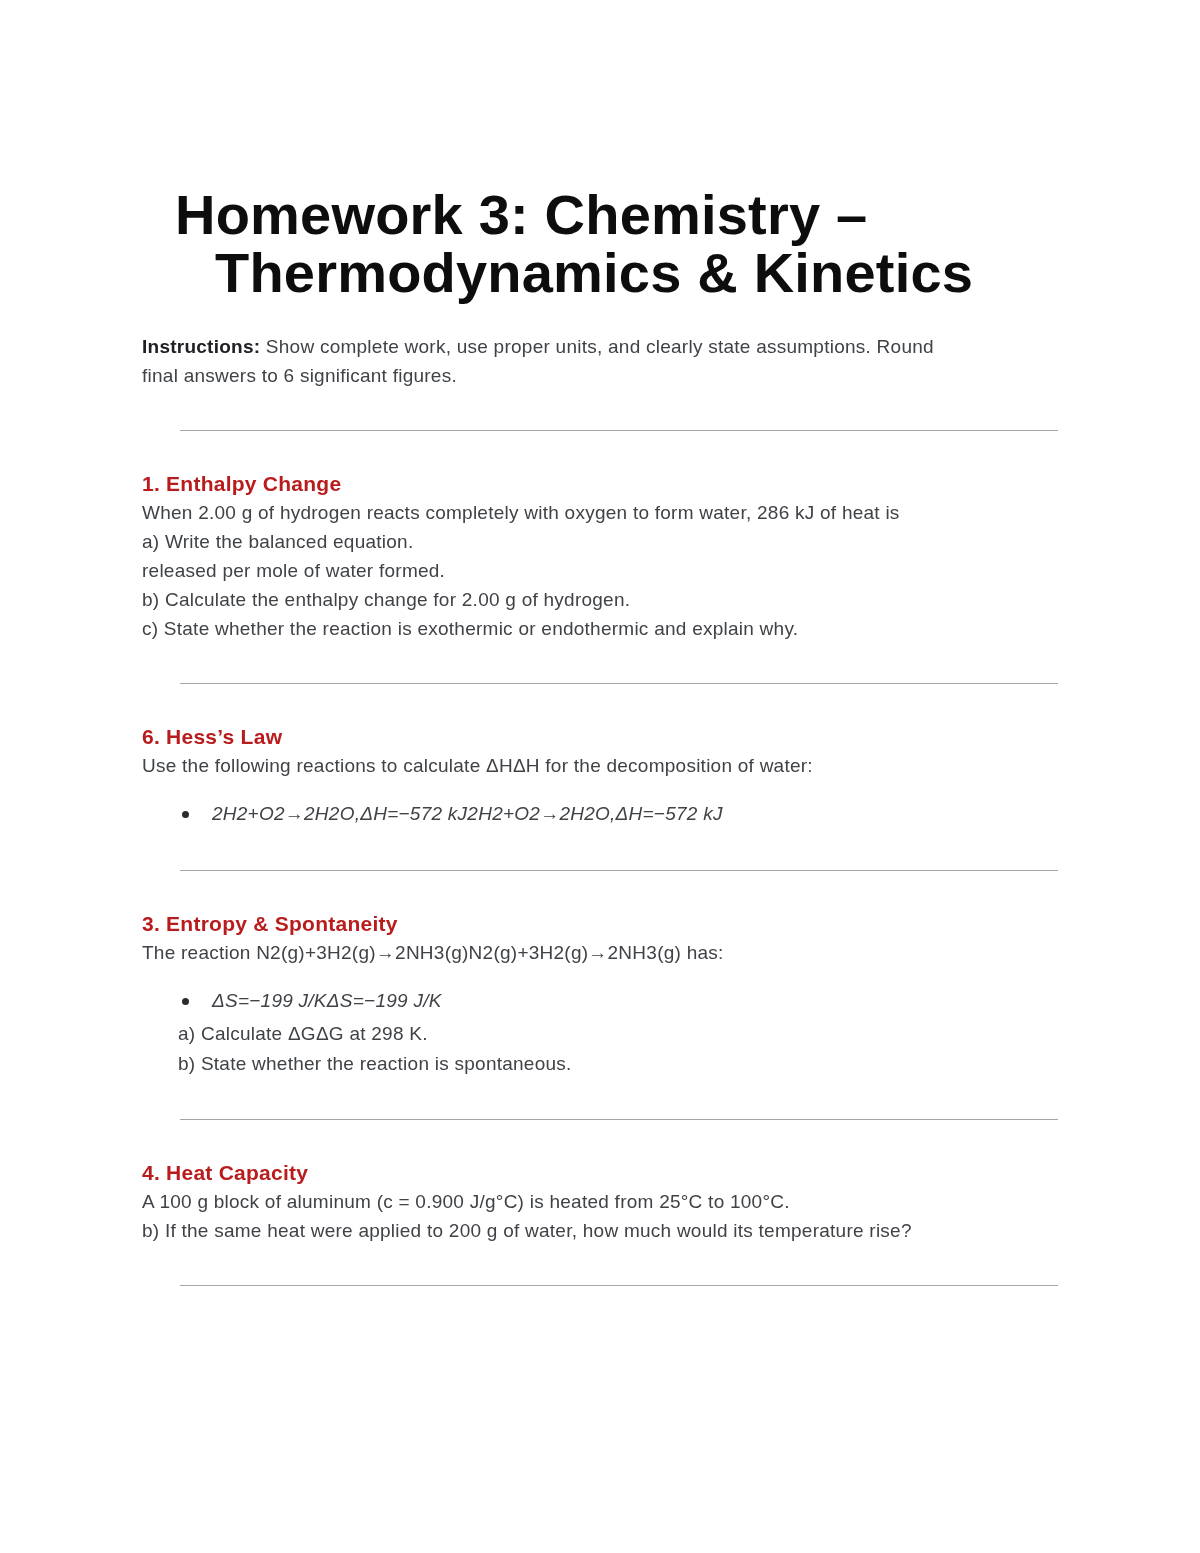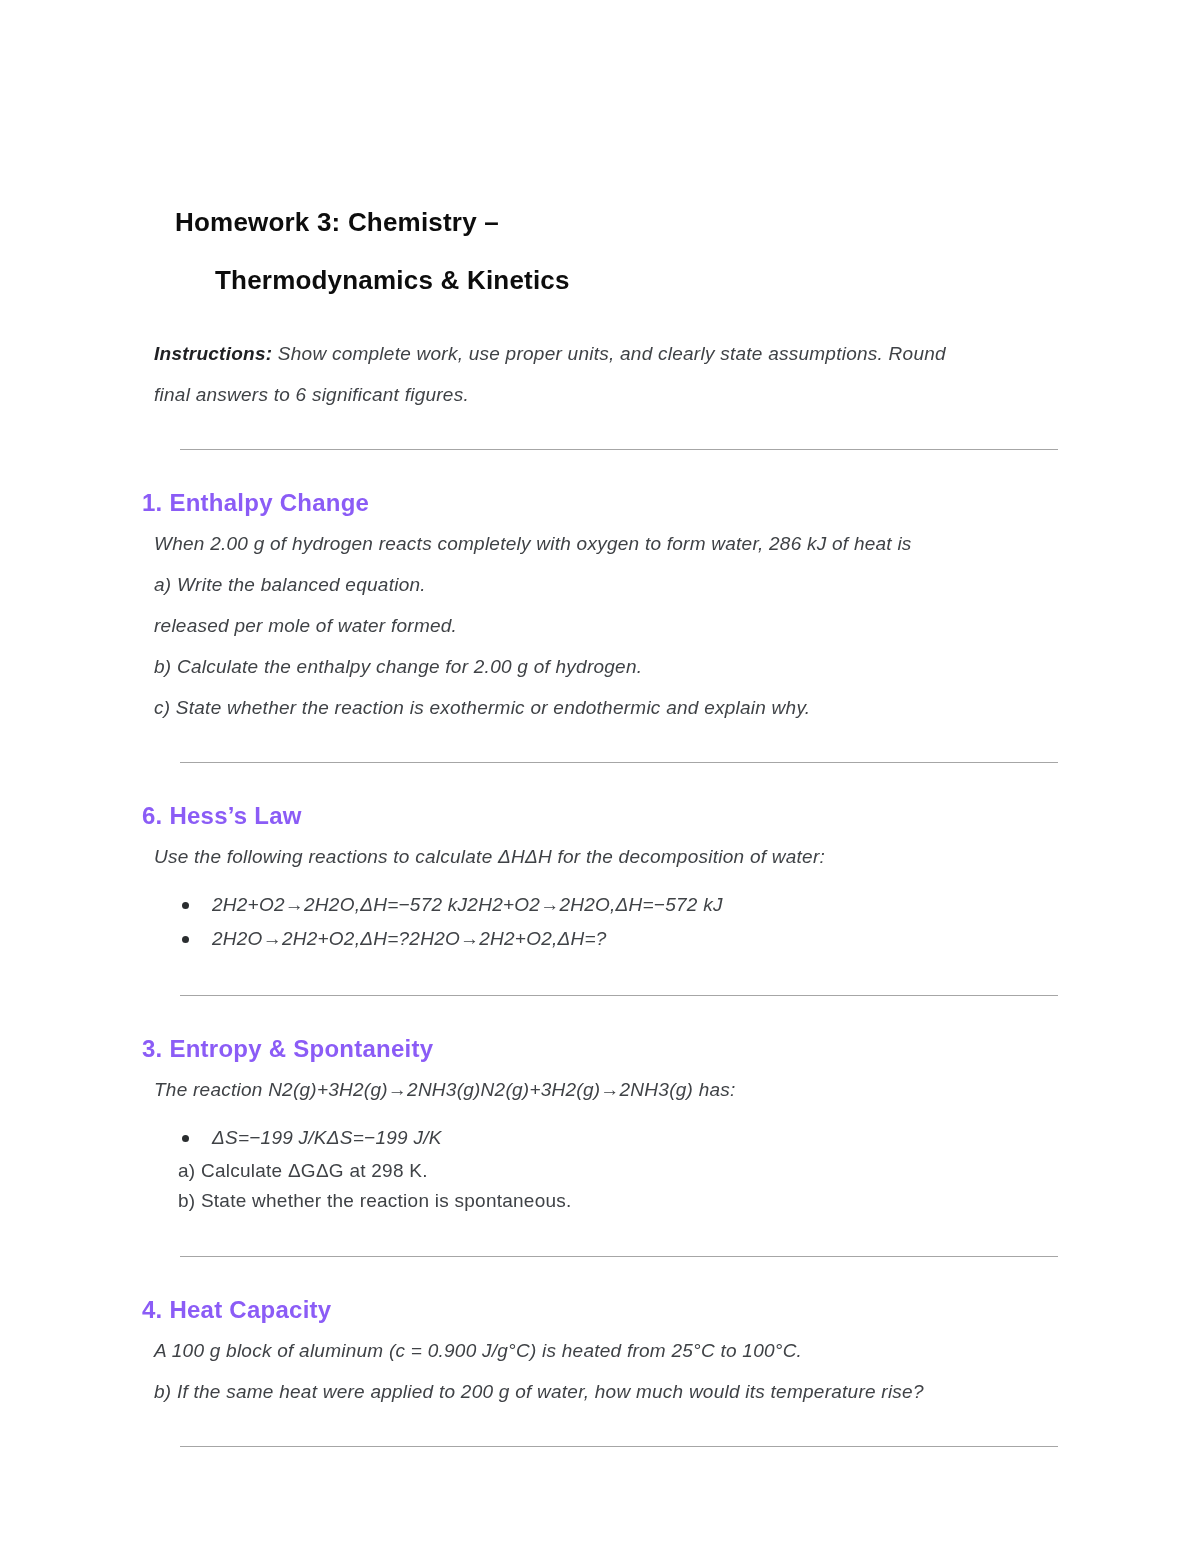--- a/index.html
+++ b/index.html
@@ -13,50 +13,49 @@
     min-height: 1553px;
     box-sizing: border-box;
     background: #ffffff;
     padding: 185px 142px 80px 142px;
     font-family: "Liberation Sans", "DejaVu Sans", sans-serif;
     color: #3f4246;
     font-size: 19px;
     letter-spacing: 0.25px;
   }
   .title {
-    margin: 8px 0 30px 0;
-    font-size: 26px;
+    margin: 1px 0 30px 0;
+    font-size: 56px;
     line-height: 58px;
     font-weight: 700;
     color: #0d0d0d;
     letter-spacing: 0.2px;
   }
   .title-line1 { display: block; padding-left: 33px; }
   .title-line2 { display: block; padding-left: 73px; }
   .line {
-    margin: 12px;
+    margin: 0;
     line-height: 29px;
-    font-style: italic;
   }
   .line strong {
     color: #202124;
     font-weight: 700;
   }
   hr.divider {
     border: none;
     border-top: 1px solid #a6a6a6;
     margin: 40px 0 38px 38px;
     height: 0;
   }
   h2.section-heading {
     margin: 0;
-    font-size: 24px;
+    font-size: 21px;
     line-height: 29px;
     font-weight: 700;
-    color: #8b5cf6;
+    color: #b91c1c;
     letter-spacing: 0.25px;
   }
   ul.bullets {
     list-style: none;
     margin: 18px 0 0 0;
     padding: 0 0 0 40px;
   }
   ul.bullets li {
     position: relative;
     padding-left: 30px;
@@ -109,24 +108,20 @@
   <hr class="divider">
 
   <section>
     <h2 class="section-heading">6. Hess’s Law</h2>
     <p class="line">Use the following reactions to calculate ΔHΔH for the decomposition of water:</p>
     <ul class="bullets">
       <li>
         <span class="bullet-dot"></span>
         <span>2H2+O2→2H2O,ΔH=−572 kJ2H2+O2→2H2O,ΔH=−572 kJ</span>
       </li>
-      <li>
-        <span class="bullet-dot"></span>
-        <span>2H2O→2H2+O2,ΔH=?2H2O→2H2+O2,ΔH=?</span>
-      </li>
     </ul>
   </section>
 
   <hr class="divider">
 
   <section>
     <h2 class="section-heading">3. Entropy &amp; Spontaneity</h2>
     <p class="line">The reaction N2(g)+3H2(g)→2NH3(g)N2(g)+3H2(g)→2NH3(g) has:</p>
     <ul class="bullets">
       <li>

